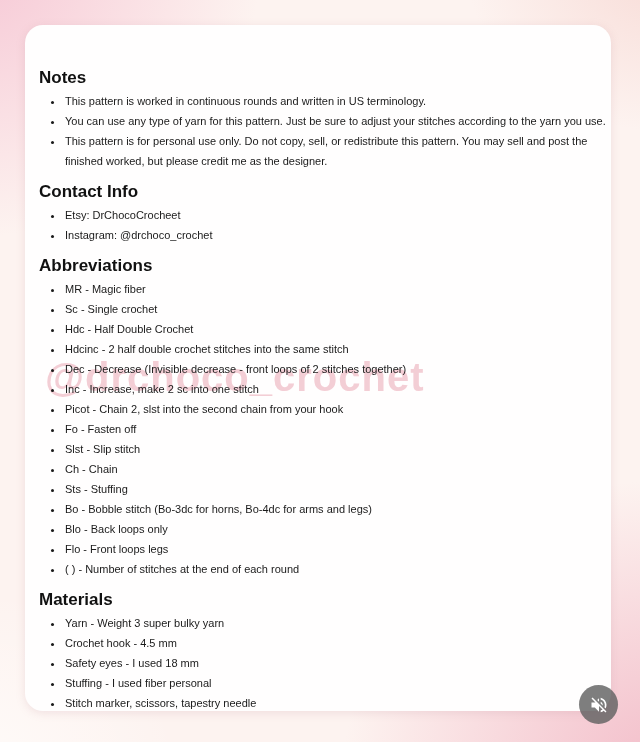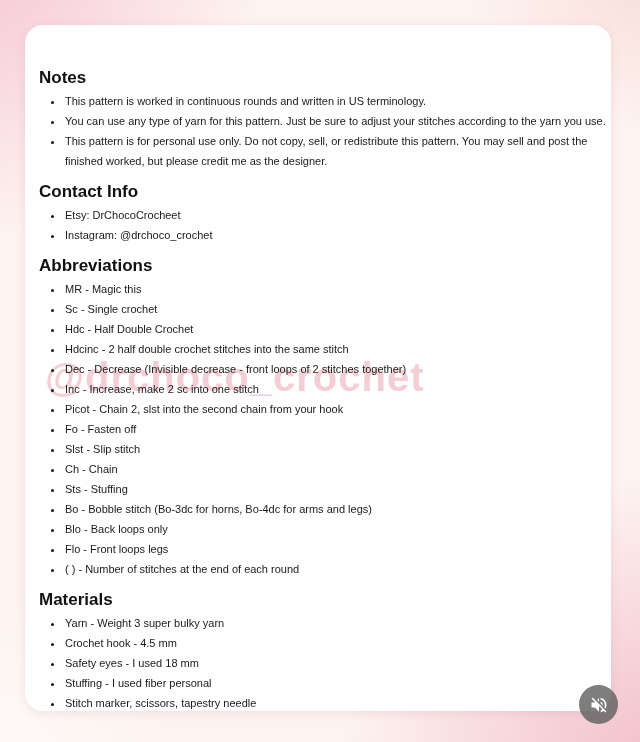--- a/index.html
+++ b/index.html
@@ -104,21 +104,21 @@
     <h2 class="sec-title">Contact Info</h2>
     <ul class="sec-list">
             <li>Etsy: DrChocoCrocheet</li>
             <li>Instagram: @drchoco_crochet</li>
           </ul>
   </section>
 
   <section>
     <h2 class="sec-title">Abbreviations</h2>
     <ul class="sec-list">
-            <li>MR - Magic this</li>
+            <li>MR - Magic fiber</li>
             <li>Sc - Single crochet</li>
             <li>Hdc - Half Double Crochet</li>
             <li>Hdcinc - 2 half double crochet stitches into the same stitch</li>
             <li>Dec - Decrease (Invisible decrease - front loops of 2 stitches together)</li>
             <li>Inc - Increase, make 2 sc into one stitch</li>
             <li>Picot - Chain 2, slst into the second chain from your hook</li>
             <li>Fo - Fasten off</li>
             <li>Slst - Slip stitch</li>
             <li>Ch - Chain</li>
             <li>Sts - Stuffing</li>

